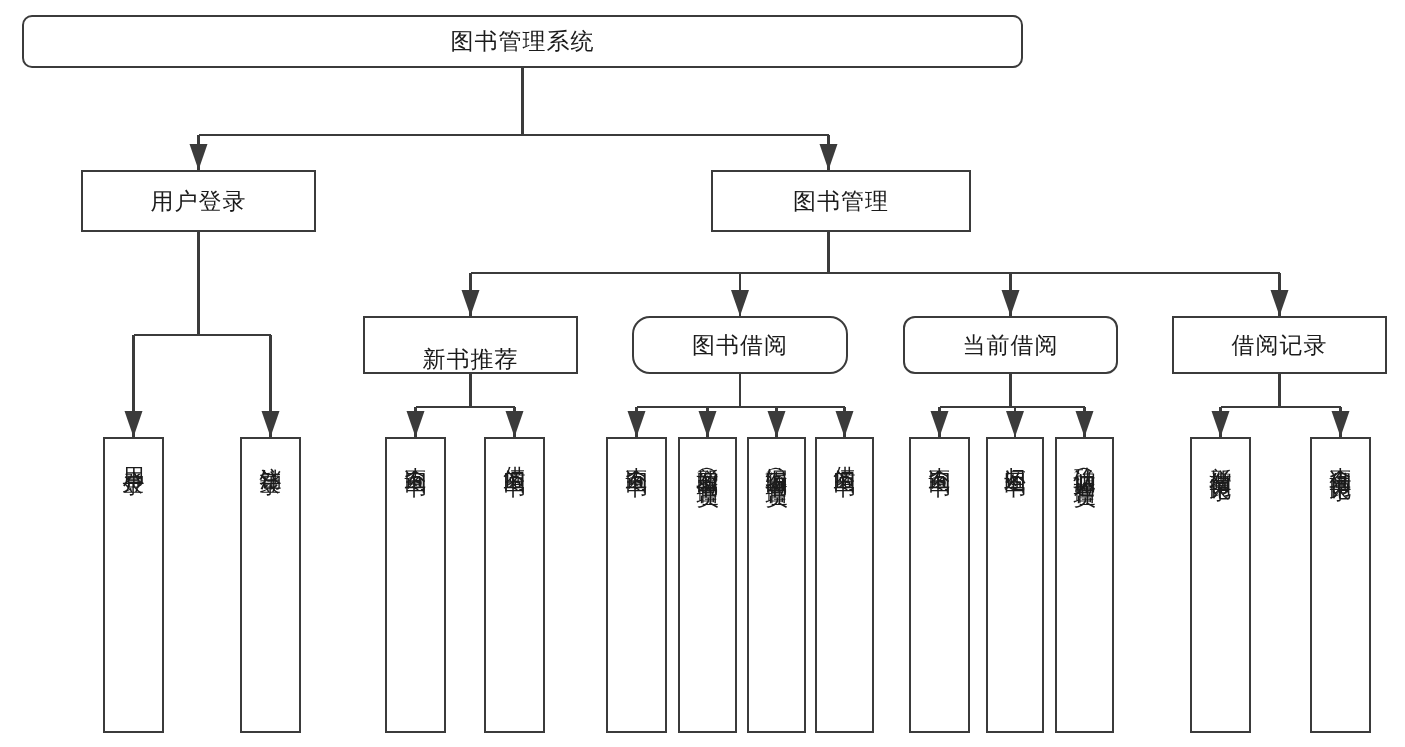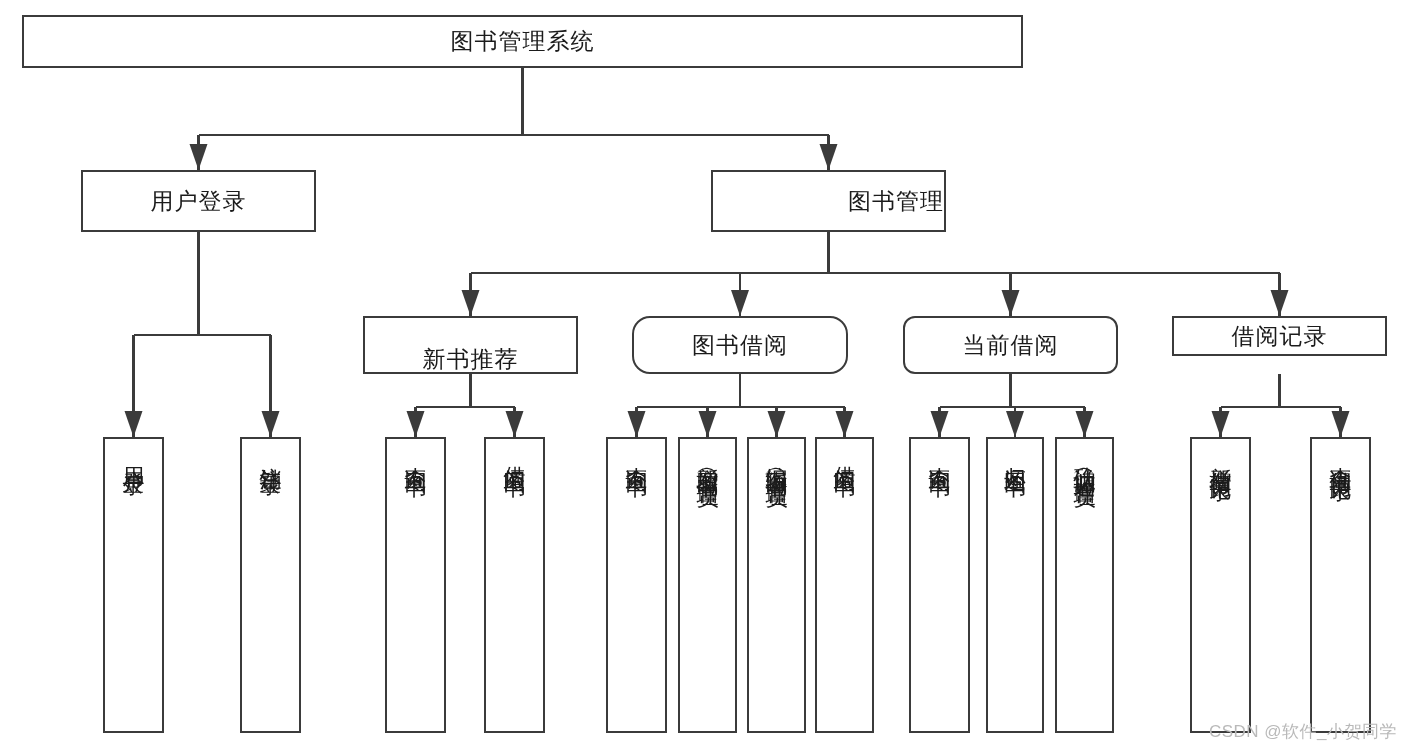--- a/index.html
+++ b/index.html
@@ -114,39 +114,39 @@
       <line x1="1084.5" y1="407" x2="1084.5" y2="437" stroke="#3b3b3b" stroke-width="2.6" shape-rendering="crispEdges"></line>
       <polygon points="1075.5,411 1093.5,411 1084.5,437" fill="#3b3b3b"></polygon>
       <line x1="1279.5" y1="374" x2="1279.5" y2="407" stroke="#3b3b3b" stroke-width="2.6" shape-rendering="crispEdges"></line>
       <line x1="1220.5" y1="407" x2="1340.5" y2="407" stroke="#3b3b3b" stroke-width="2.6" shape-rendering="crispEdges"></line>
       <line x1="1220.5" y1="407" x2="1220.5" y2="437" stroke="#3b3b3b" stroke-width="2.6" shape-rendering="crispEdges"></line>
       <polygon points="1211.5,411 1229.5,411 1220.5,437" fill="#3b3b3b"></polygon>
       <line x1="1340.5" y1="407" x2="1340.5" y2="437" stroke="#3b3b3b" stroke-width="2.6" shape-rendering="crispEdges"></line>
       <polygon points="1331.5,411 1349.5,411 1340.5,437" fill="#3b3b3b"></polygon>
     </svg>
   <div id="node-layer">
-      <div class="node" style="left: 22px; top: 15px; width: 1001px; height: 53px;">
+      <div class="node" style="left: 22px; top: 15px; width: 1001px; height: 53px; border-radius: 10px;">
         <span class="label">图书管理系统</span>
       </div>
       <div class="node" style="left: 81px; top: 170px; width: 235px; height: 62px;">
         <span class="label">用户登录</span>
       </div>
-      <div class="node" style="left: 711px; top: 170px; width: 235px; height: 62px; justify-content: flex-end;">
+      <div class="node" style="left: 711px; top: 170px; width: 260px; height: 62px;">
         <span class="label">图书管理</span>
       </div>
       <div class="node" style="left: 363px; top: 316px; width: 215px; height: 58px; align-items: flex-end;">
         <span class="label">新书推荐</span>
       </div>
       <div class="node" style="left: 632px; top: 316px; width: 216px; height: 58px; border-radius: 18px;">
         <span class="label">图书借阅</span>
       </div>
       <div class="node" style="left: 903px; top: 316px; width: 215px; height: 58px; border-radius: 12px;">
         <span class="label">当前借阅</span>
       </div>
-      <div class="node" style="left: 1172px; top: 316px; width: 215px; height: 40px;">
+      <div class="node" style="left: 1172px; top: 316px; width: 215px; height: 58px;">
         <span class="label">借阅记录</span>
       </div>
       <div class="node leaf" style="left: 103px; top: 437px; width: 61px; height: 296px;">
         <span class="label">用户登录</span>
       </div>
       <div class="node leaf" style="left: 240px; top: 437px; width: 61px; height: 296px;">
         <span class="label">注销登录</span>
       </div>
       <div class="node leaf" style="left: 385px; top: 437px; width: 61px; height: 296px;">
         <span class="label">查询图书</span>
@@ -175,14 +175,13 @@
       <div class="node leaf" style="left: 1055px; top: 437px; width: 59px; height: 296px;">
         <span class="label">确认归还（管理员）</span>
       </div>
       <div class="node leaf" style="left: 1190px; top: 437px; width: 61px; height: 296px;">
         <span class="label">新增借阅记录</span>
       </div>
       <div class="node leaf" style="left: 1310px; top: 437px; width: 61px; height: 296px;">
         <span class="label">查询借阅记录</span>
       </div>
     </div>
-  <div class="watermark">CSDN @软件_小贺同学</div>
 </div>
 
 </body></html>

